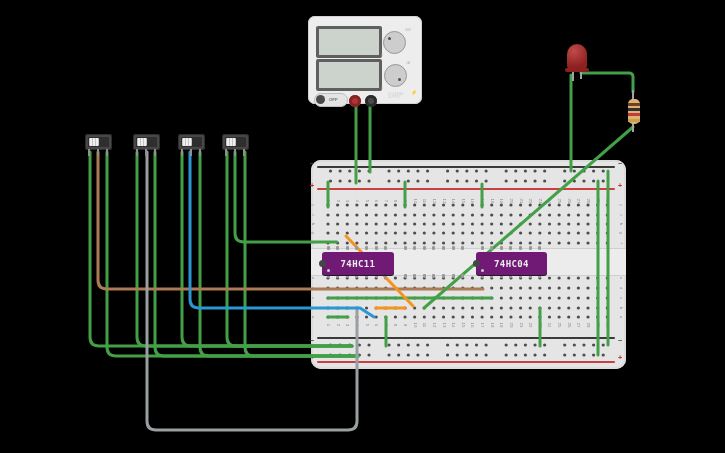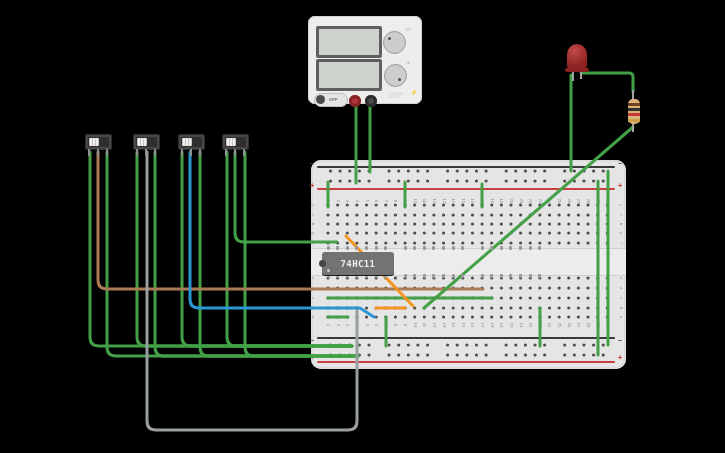--- a/index.html
+++ b/index.html
@@ -12,21 +12,21 @@
   #channel{left:311px;top:248px;width:315px;height:26px;background:#ececec;
            border-top:1px solid #cfcfcf;border-bottom:1px solid #cfcfcf;}
   .railline{height:2px;border-radius:1px;}
   #labels-layer,#pins-layer{left:0;top:0;width:725px;height:453px;pointer-events:none;}
   .lbl{position:absolute;transform:translate(-50%,-50%);color:#8b8b8b;white-space:nowrap;}
   .rot{transform:translate(-50%,-50%) rotate(90deg) scale(0.72);font-size:6px;}
   .sym{font-size:8px;font-weight:bold;transform:translate(-50%,-50%) scale(0.9);}
   .minus{color:#4a4a4a}.plus{color:#c0392b}
   .pintab{position:absolute;width:3px;height:4px;background:#9b9b9b;border-radius:1px;}
   
-  .ic{height:23px;background:#737373;border-radius:3px;box-shadow:0 1px 0 #1c1c1c;
+  .ic{height:23px;background:#701a75;border-radius:3px;box-shadow:0 1px 0 #1c1c1c;
       display:flex;align-items:center;justify-content:center;}
   .ic .txt{color:#ececec;font-family:"DejaVu Sans Mono",monospace;font-weight:bold;
            font-size:9px;letter-spacing:.4px;}
   .ic .notch{position:absolute;left:-3px;top:8px;width:7px;height:7px;border-radius:50%;background:#454545;}
   .ic .pin1{position:absolute;left:5px;bottom:3px;width:3px;height:3px;border-radius:50%;background:#cfcfcf;}
   
   .sw{width:27px;height:16px;background:#474747;border-radius:3px;box-shadow:inset 0 0 0 1px #2d2d2d;}
   .sw .well{position:absolute;left:3px;top:3px;width:21px;height:10px;background:#2e2e2e;border-radius:1px;}
   .sw .slider{position:absolute;left:4px;top:4px;width:10px;height:8px;border-radius:1px;
       background:repeating-linear-gradient(90deg,#c4c4c4 0 1px,#efefef 1px 3px);}
@@ -638,20 +638,25 @@
       <div class="pintab" style="left: 528.65px; top: 274px;"></div>
       <div class="pintab" style="left: 538.28px; top: 246px;"></div>
       <div class="pintab" style="left: 538.28px; top: 274px;"></div>
     </div>
 
   <div class="abs ic" style="left:322px;top:252px;width:72px;">
     <span class="notch"></span>
     <span class="txt">74HC11</span>
     <span class="pin1"></span>
   </div>
+  <div class="abs ic" style="left:476px;top:252px;width:71px;">
+    <span class="notch"></span>
+    <span class="txt">74HC04</span>
+    <span class="pin1"></span>
+  </div>
 
   <div class="abs sw" style="left:85px;top:134px;">
     <span class="well"></span>
     <span class="slider"></span>
     <span class="swpin" style="left:3px;"></span>
     <span class="swpin" style="left:12px;"></span>
     <span class="swpin" style="left:21px;"></span>
   </div>
   <div class="abs sw" style="left:133px;top:134px;">
     <span class="well"></span>

